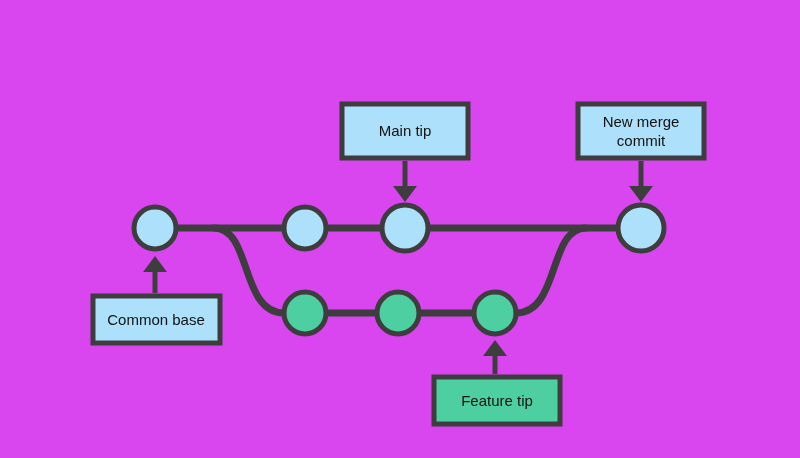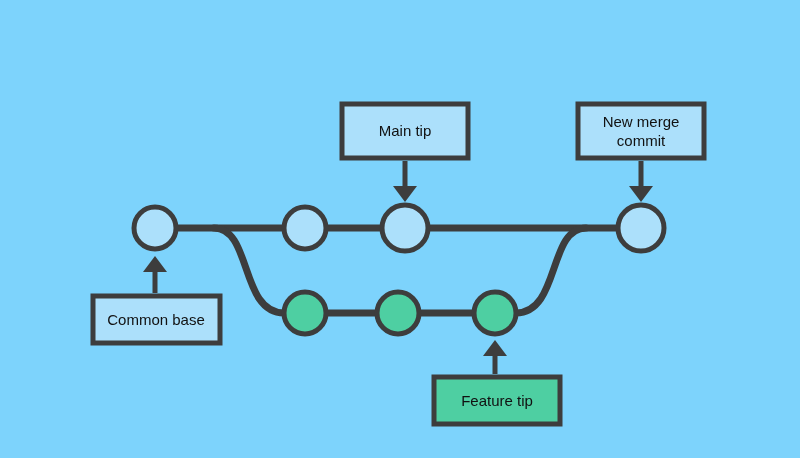--- a/index.html
+++ b/index.html
@@ -10,21 +10,21 @@
   body {
     width: 800px;
     height: 458px;
     font-family: "Liberation Sans", sans-serif;
     overflow: hidden;
   }
   #diagram-root {
     position: relative;
     width: 800px;
     height: 458px;
-    background: #7dd3fc;
+    background: #d946ef;
   }
   #git-graph-svg {
     position: absolute;
     top: 0;
     left: 0;
     width: 800px;
     height: 458px;
     display: block;
   }
   .label-text {

